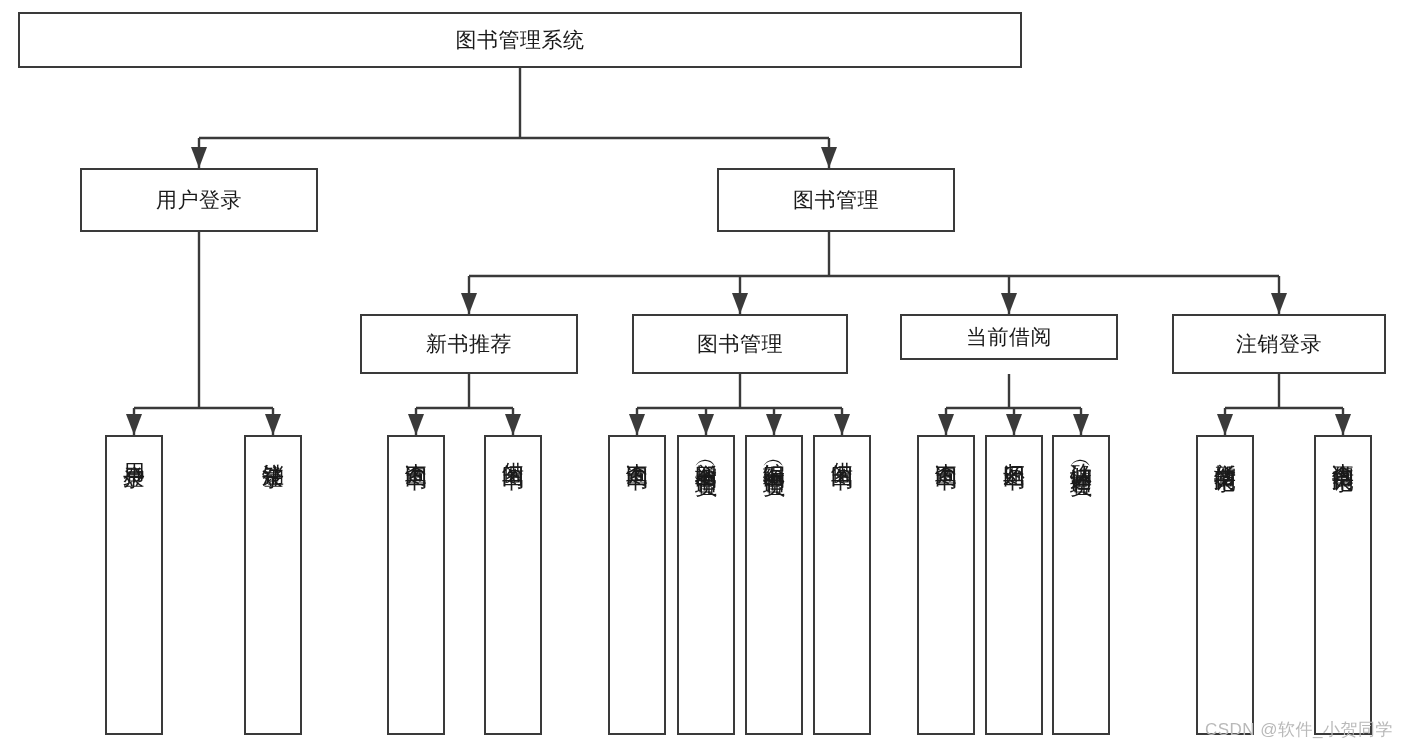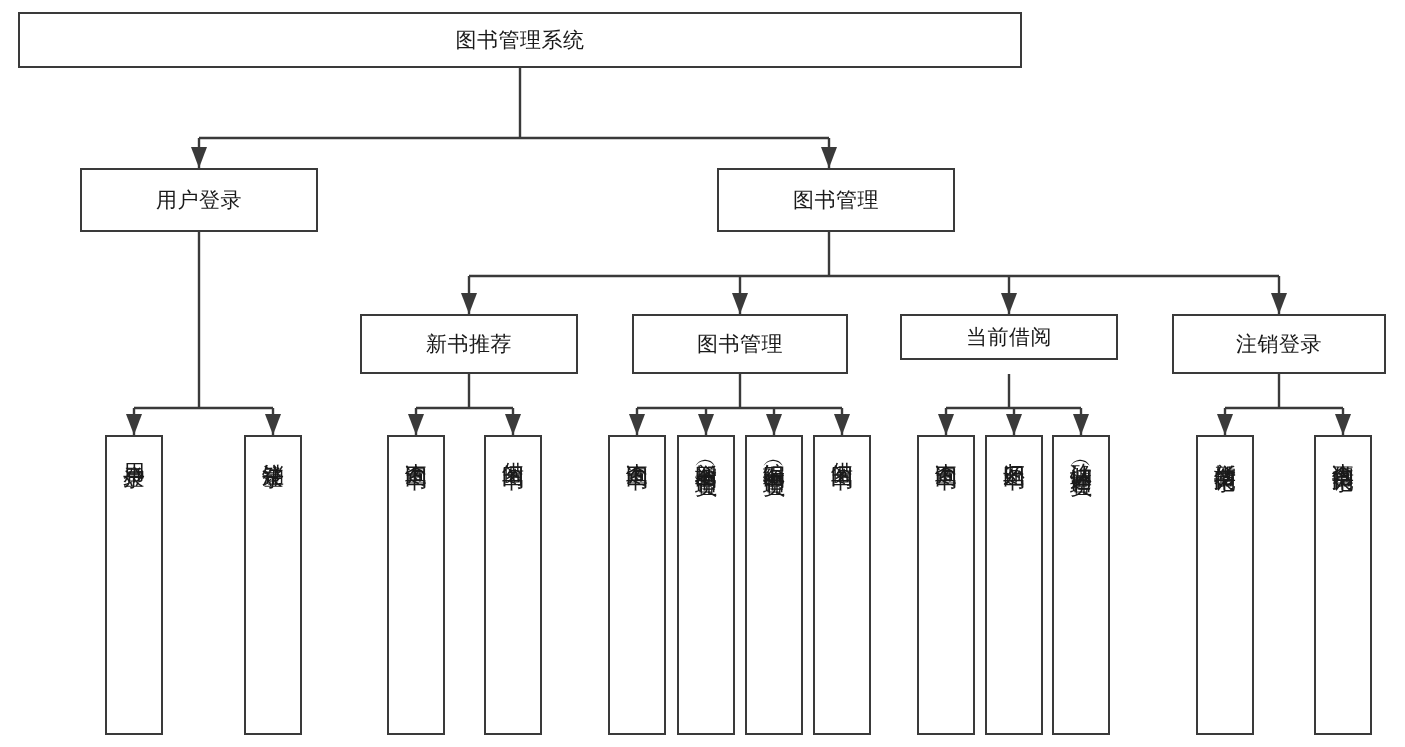--- a/index.html
+++ b/index.html
@@ -193,13 +193,14 @@
       <div class="node vertical" style="left: 1052px; top: 435px; width: 58px; height: 300px;">
         <span class="node-label">确认归还（管理员）</span>
       </div>
       <div class="node vertical" style="left: 1196px; top: 435px; width: 58px; height: 300px;">
         <span class="node-label">新增借阅记录</span>
       </div>
       <div class="node vertical" style="left: 1314px; top: 435px; width: 58px; height: 300px;">
         <span class="node-label">查询借阅记录</span>
       </div>
     </div>
+  <div class="watermark">CSDN @软件_小贺同学</div>
 </div>
 
 </body></html>

